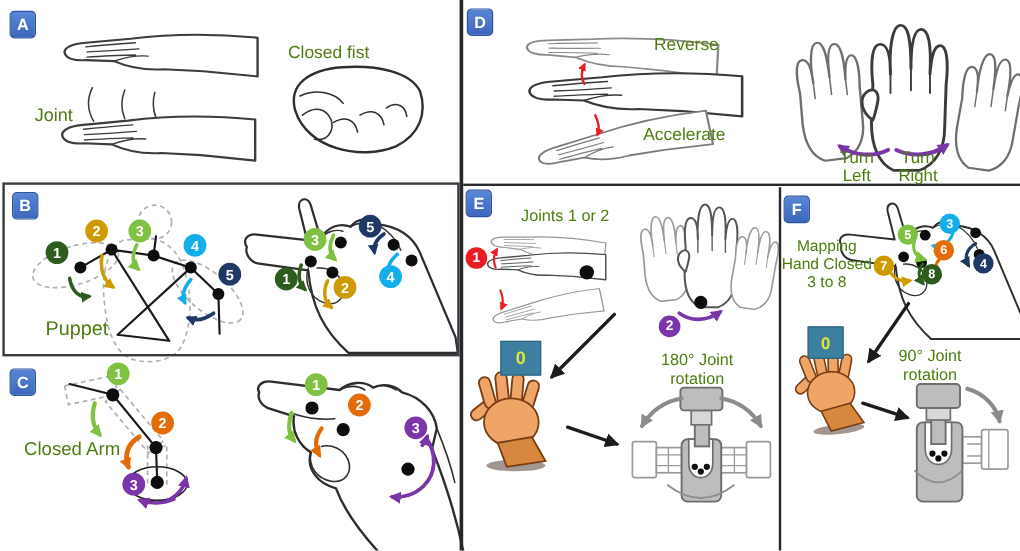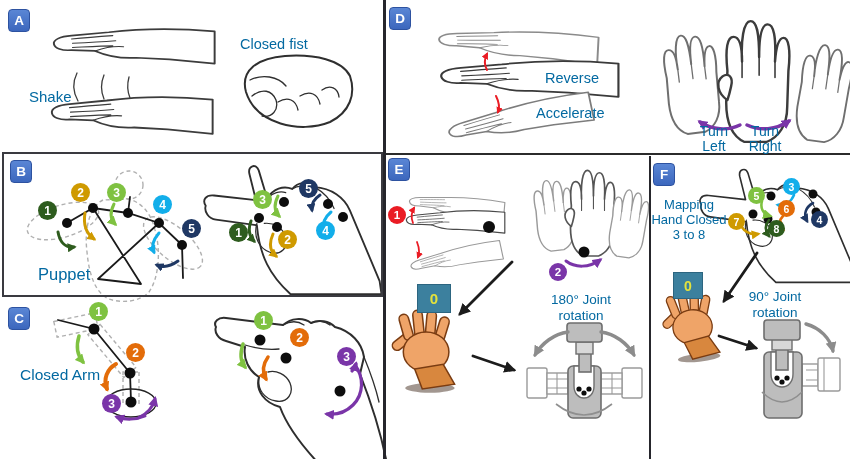--- a/index.html
+++ b/index.html
@@ -22,21 +22,21 @@
   .dot{fill:#0d0d0d;stroke:none;}
 
   .vline{position:absolute;background:#26262c;}
   .hline{position:absolute;background:#2b2b2b;}
   .bbox{position:absolute;border:2px solid #3a3a40;}
 
   .badge{position:absolute;width:20px;height:21px;border-radius:4px;
          background:linear-gradient(#5a86d5,#3c67bd);border:1px solid #2d52a0;
          color:#fff;font-weight:bold;font-size:13.5px;display:flex;
          align-items:center;justify-content:center;}
-  .lbl{position:absolute;color:#0369a1;white-space:nowrap;}
+  .lbl{position:absolute;color:#4d7c0f;white-space:nowrap;}
   .lbl.ctr{text-align:center;white-space:normal;}
   .jc{position:absolute;border-radius:50%;color:#fff;font-weight:bold;
       display:flex;align-items:center;justify-content:center;}
   .d19{width:19px;height:19px;font-size:12px;}
   .d18{width:18px;height:18px;font-size:11.5px;}
   .d17{width:17px;height:17px;font-size:10.5px;}
   .c-dgreen{background:#2e5c1e;} .c-gold{background:#cf9a00;}
   .c-lgreen{background:#7fc241;} .c-cyan{background:#12aeea;}
   .c-navy{background:#1f3864;}  .c-orange{background:#e36c09;}
   .c-purple{background:#7a35a8;}.c-red{background:#ea1c24;}
@@ -330,21 +330,21 @@
 <div class="hline" style="left:386px;top:153px;width:464px;height:2px;"></div>
 <div class="vline" style="left:649px;top:156px;width:2px;height:303px;"></div>
 
 <div class="badge" style="left:8px;top:9px;">A</div>
 <div class="badge" style="left:10px;top:160px;">B</div>
 <div class="badge" style="left:8px;top:307px;">C</div>
 <div class="badge" style="left:389px;top:7px;">D</div>
 <div class="badge" style="left:388px;top:158px;">E</div>
 <div class="badge" style="left:653px;top:163px;">F</div>
 
-<div class="lbl" style="left:29px;top:88px;font-size:15px;">Shake</div>
+<div class="lbl" style="left:29px;top:88px;font-size:15px;">Joint</div>
 <div class="lbl" style="left:240px;top:36px;font-size:14.5px;">Closed fist</div>
 
 <div class="lbl" style="left:38px;top:265px;font-size:16.5px;">Puppet</div>
 <div class="jc d19 c-dgreen" style="left:38px;top:201px;">1</div>
 <div class="jc d19 c-gold" style="left:71px;top:183px;">2</div>
 <div class="jc d19 c-lgreen" style="left:107px;top:183px;">3</div>
 <div class="jc d19 c-cyan" style="left:153px;top:195px;">4</div>
 <div class="jc d19 c-navy" style="left:182px;top:219px;">5</div>
 <div class="jc d19 c-dgreen" style="left:229px;top:223px;">1</div>
 <div class="jc d19 c-gold" style="left:278px;top:230px;">2</div>
@@ -353,25 +353,26 @@
 <div class="jc d19 c-navy" style="left:299px;top:179px;">5</div>
 
 <div class="lbl" style="left:20px;top:366px;font-size:15.5px;">Closed Arm</div>
 <div class="jc d19 c-lgreen" style="left:89px;top:302px;">1</div>
 <div class="jc d19 c-orange" style="left:126px;top:343px;">2</div>
 <div class="jc d19 c-purple" style="left:102px;top:394px;">3</div>
 <div class="jc d19 c-lgreen" style="left:254px;top:311px;">1</div>
 <div class="jc d19 c-orange" style="left:290px;top:328px;">2</div>
 <div class="jc d19 c-purple" style="left:337px;top:347px;">3</div>
 
-<div class="lbl" style="left:545px;top:30px;font-size:14.5px;margin-top:40px;">Reverse</div>
+<div class="lbl" style="left:545px;top:30px;font-size:14.5px;">Reverse</div>
 <div class="lbl" style="left:536px;top:105px;font-size:14.5px;">Accelerate</div>
 <div class="lbl ctr" style="left:692px;top:124px;width:44px;font-size:14px;line-height:15px;">Turn Left</div>
 <div class="lbl ctr" style="left:742px;top:124px;width:46px;font-size:14px;line-height:15px;">Turn Right</div>
 
+<div class="lbl ctr" style="left:398px;top:172px;width:146px;font-size:13.5px;">Joints 1 or 2</div>
 <div class="jc d18 c-red" style="left:388px;top:206px;">1</div>
 <div class="jc d18 c-purple" style="left:549px;top:263px;">2</div>
 <div class="zero" style="left:417px;top:284px;width:32px;height:27px;font-size:15px;">0</div>
 <div class="lbl ctr" style="left:544px;top:292px;width:74px;font-size:13.5px;">180° Joint</div>
 <div class="lbl ctr" style="left:544px;top:308px;width:74px;font-size:13.5px;">rotation</div>
 
 <div class="lbl ctr" style="left:646px;top:197px;width:86px;font-size:13px;">Mapping</div>
 <div class="lbl ctr" style="left:646px;top:212px;width:86px;font-size:13px;">Hand Closed</div>
 <div class="lbl ctr" style="left:646px;top:227px;width:86px;font-size:13px;">3 to 8</div>
 <div class="jc d17 c-cyan" style="left:783px;top:178px;">3</div>

